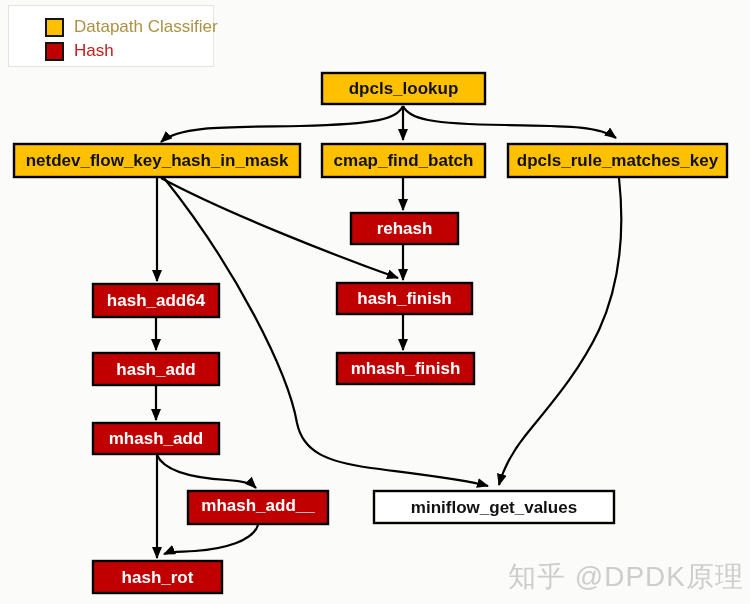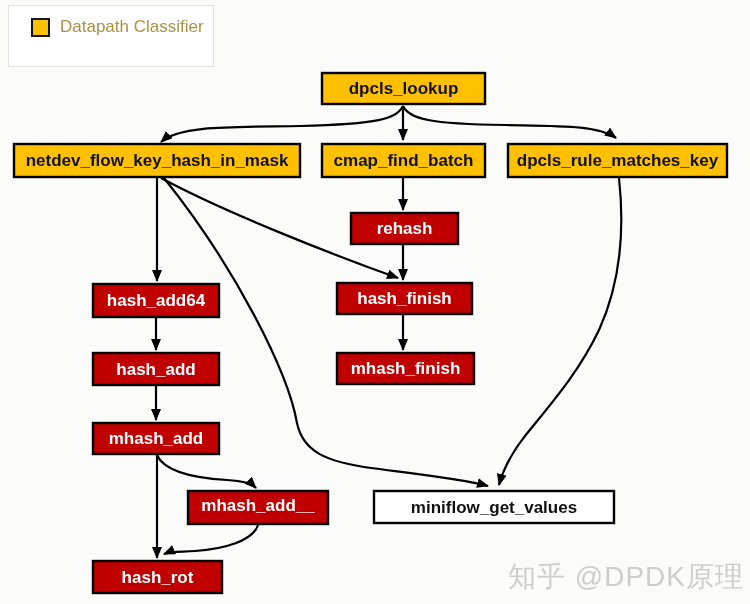--- a/index.html
+++ b/index.html
@@ -5,21 +5,21 @@
   html,body{margin:0;padding:0;}
   body{
     width:750px;height:604px;position:relative;overflow:hidden;
     background:#fbfbf9;
     font-family:"Liberation Sans", sans-serif;
   }
   
   .legend{
     position:absolute;left:8px;top:5px;width:206px;height:62px;
     background:#ffffff;border:1px solid #e3e3e0;box-sizing:border-box;
-    padding:9px 0 0 22px;
+    padding:9px 0 0 36px;
   }
   .legend-row{display:flex;align-items:center;height:24px;}
   .swatch{
     width:19px;height:19px;border:2px solid #141414;box-sizing:border-box;
     flex:0 0 auto;
   }
   .legend-label{margin-left:10px;font-size:17px;line-height:22px;white-space:nowrap;}
   .legend-label.gold{color:#ab9144;}
   .legend-label.red{color:#c02020;}
   
@@ -41,20 +41,24 @@
     font-size:28px;color:#cdcdcd;letter-spacing:1px;white-space:nowrap;
   }
 </style>
 </head>
 <body>
 
 <div class="legend">
   <div class="legend-row">
     <span class="swatch" style="background:#FFC000"></span>
     <span class="legend-label gold">Datapath Classifier</span>
+  </div>
+  <div class="legend-row">
+    <span class="swatch" style="background:#C00000"></span>
+    <span class="legend-label red">Hash</span>
   </div>
 </div>
 
 <svg class="diagram" width="750" height="604" viewBox="0 0 750 604">
   <defs>
     <marker id="arrow" markerWidth="13" markerHeight="11" refX="11" refY="5" orient="auto" markerUnits="userSpaceOnUse">
       <path d="M0,0 L12,5 L0,10 z" fill="#000"></path>
     </marker>
   </defs>
 

